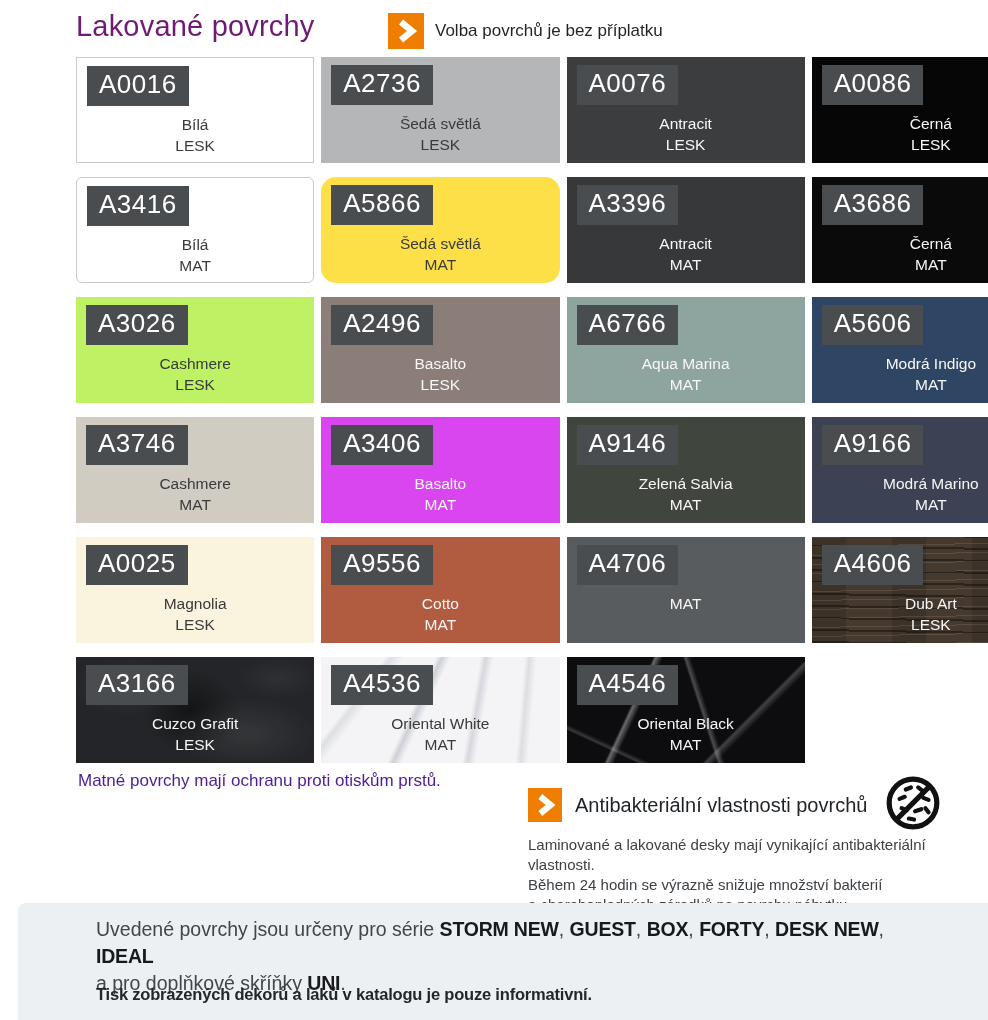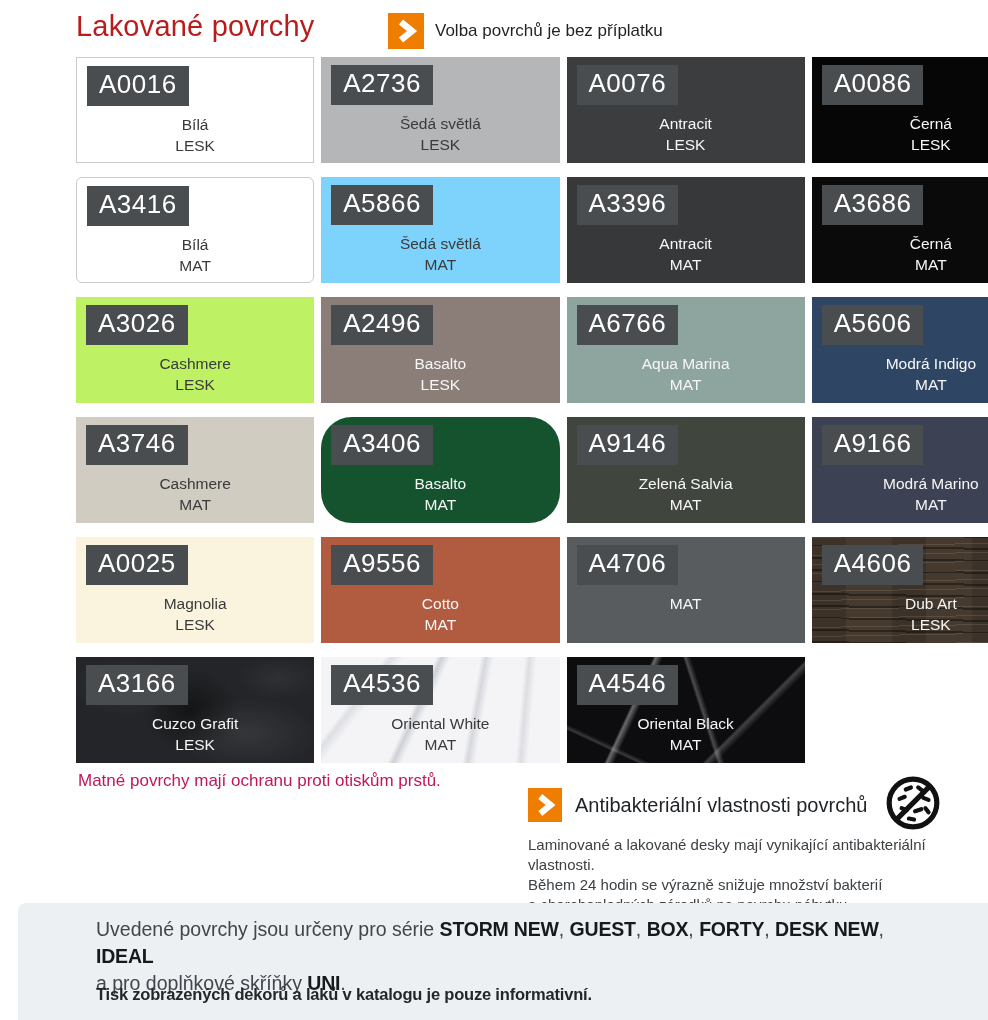--- a/index.html
+++ b/index.html
@@ -6,21 +6,21 @@
     --accent-orange:#ee7d00;
     --badge-bg:#4a4d4f;
     --band-bg:#edf0f2;
   }
   *{margin:0;padding:0;box-sizing:border-box;}
   html,body{background:#ffffff;}
   body{font-family:"Liberation Sans","DejaVu Sans",sans-serif;}
   .page{position:relative;width:988px;height:1020px;background:#fff;overflow:hidden;}
 
   
-  .title{position:absolute;left:76px;top:10px;font-size:29px;font-weight:400;color:#b91c1c;letter-spacing:0.2px;}
+  .title{position:absolute;left:76px;top:10px;font-size:29px;font-weight:400;color:#701a75;letter-spacing:0.2px;}
   .banner{position:absolute;left:388px;top:13px;display:flex;align-items:center;gap:11px;}
   .banner-text{font-size:17px;color:#1f2326;}
 
   .arrow-box{display:inline-block;line-height:0;}
 
   
   .grid{position:absolute;left:76px;top:57px;width:974px;display:grid;
         grid-template-columns:repeat(4,1fr);column-gap:7px;row-gap:14px;grid-auto-rows:106px;}
   .sw{position:relative;overflow:hidden;}
   .sw-border{border:1px solid #c8cacc;}
@@ -49,21 +49,21 @@
       linear-gradient(128deg, transparent 20%, rgba(165,170,182,0.28) 22%, transparent 26%),
       linear-gradient(95deg, transparent 82%, rgba(150,155,168,0.25) 84%, transparent 87%);}
   .tex-marble-black{background-color:#0d0d10;
     background-image:
       linear-gradient(115deg, transparent 30%, rgba(255,255,255,0.38) 31%, transparent 33.5%),
       linear-gradient(72deg, transparent 55%, rgba(255,255,255,0.26) 56%, transparent 58%),
       linear-gradient(135deg, transparent 70%, rgba(255,255,255,0.22) 71%, transparent 74%),
       linear-gradient(25deg, transparent 15%, rgba(255,255,255,0.18) 16%, transparent 18%);}
 
   
-  .note-matte{position:absolute;left:78px;top:771px;font-size:17px;color:#be185d;}
+  .note-matte{position:absolute;left:78px;top:771px;font-size:17px;color:#4c1d95;}
   .antibact{position:absolute;left:528px;top:788px;width:460px;}
   .ab-head{display:flex;align-items:center;gap:13px;}
   .ab-title{font-size:20px;color:#1f2326;}
   .ab-text{margin-top:13px;font-size:15px;line-height:20px;color:#3c4145;}
   .bacteria{position:absolute;right:46px;top:-14px;line-height:0;}
 
   
   .band{position:absolute;left:18px;top:903px;width:988px;height:117px;background:var(--band-bg);
         border-radius:8px 8px 0 0;}
   .band-series{position:absolute;left:78px;top:13px;font-size:19.5px;line-height:27px;color:#40464c;max-width:800px;}
@@ -102,21 +102,21 @@
         </div></div>
     <div class="sw sw-light" style="background: rgb(6, 6, 7);"><span class="code">A0086</span><div class="lbl">
           <div>Černá</div>
           <div>LESK</div>
         </div></div>
 
     <div class="sw sw-dark sw-border" style="background: rgb(255, 255, 255); border-radius: 6px;"><span class="code">A3416</span><div class="lbl">
           <div>Bílá</div>
           <div>MAT</div>
         </div></div>
-    <div class="sw sw-dark" style="background: #7dd3fc;"><span class="code">A5866</span><div class="lbl">
+    <div class="sw sw-dark" style="background: #fde047; border-radius: 15px;"><span class="code">A5866</span><div class="lbl">
           <div>Šedá světlá</div>
           <div>MAT</div>
         </div></div>
     <div class="sw sw-light" style="background: rgb(55, 56, 58);"><span class="code">A3396</span><div class="lbl">
           <div>Antracit</div>
           <div>MAT</div>
         </div></div>
     <div class="sw sw-light" style="background: rgb(10, 10, 11);"><span class="code">A3686</span><div class="lbl">
           <div>Černá</div>
           <div>MAT</div>
@@ -136,21 +136,21 @@
         </div></div>
     <div class="sw sw-light" style="background: rgb(46, 70, 100);"><span class="code">A5606</span><div class="lbl">
           <div>Modrá Indigo</div>
           <div>MAT</div>
         </div></div>
 
     <div class="sw sw-dark" style="background: rgb(208, 204, 193);"><span class="code">A3746</span><div class="lbl">
           <div>Cashmere</div>
           <div>MAT</div>
         </div></div>
-    <div class="sw sw-light" style="background: #14532d; border-radius: 31px;"><span class="code">A3406</span><div class="lbl">
+    <div class="sw sw-light" style="background: #d946ef;"><span class="code">A3406</span><div class="lbl">
           <div>Basalto</div>
           <div>MAT</div>
         </div></div>
     <div class="sw sw-light" style="background: rgb(64, 70, 62);"><span class="code">A9146</span><div class="lbl">
           <div>Zelená Salvia</div>
           <div>MAT</div>
         </div></div>
     <div class="sw sw-light" style="background: rgb(60, 65, 84);"><span class="code">A9166</span><div class="lbl">
           <div>Modrá Marino</div>
           <div>MAT</div>

